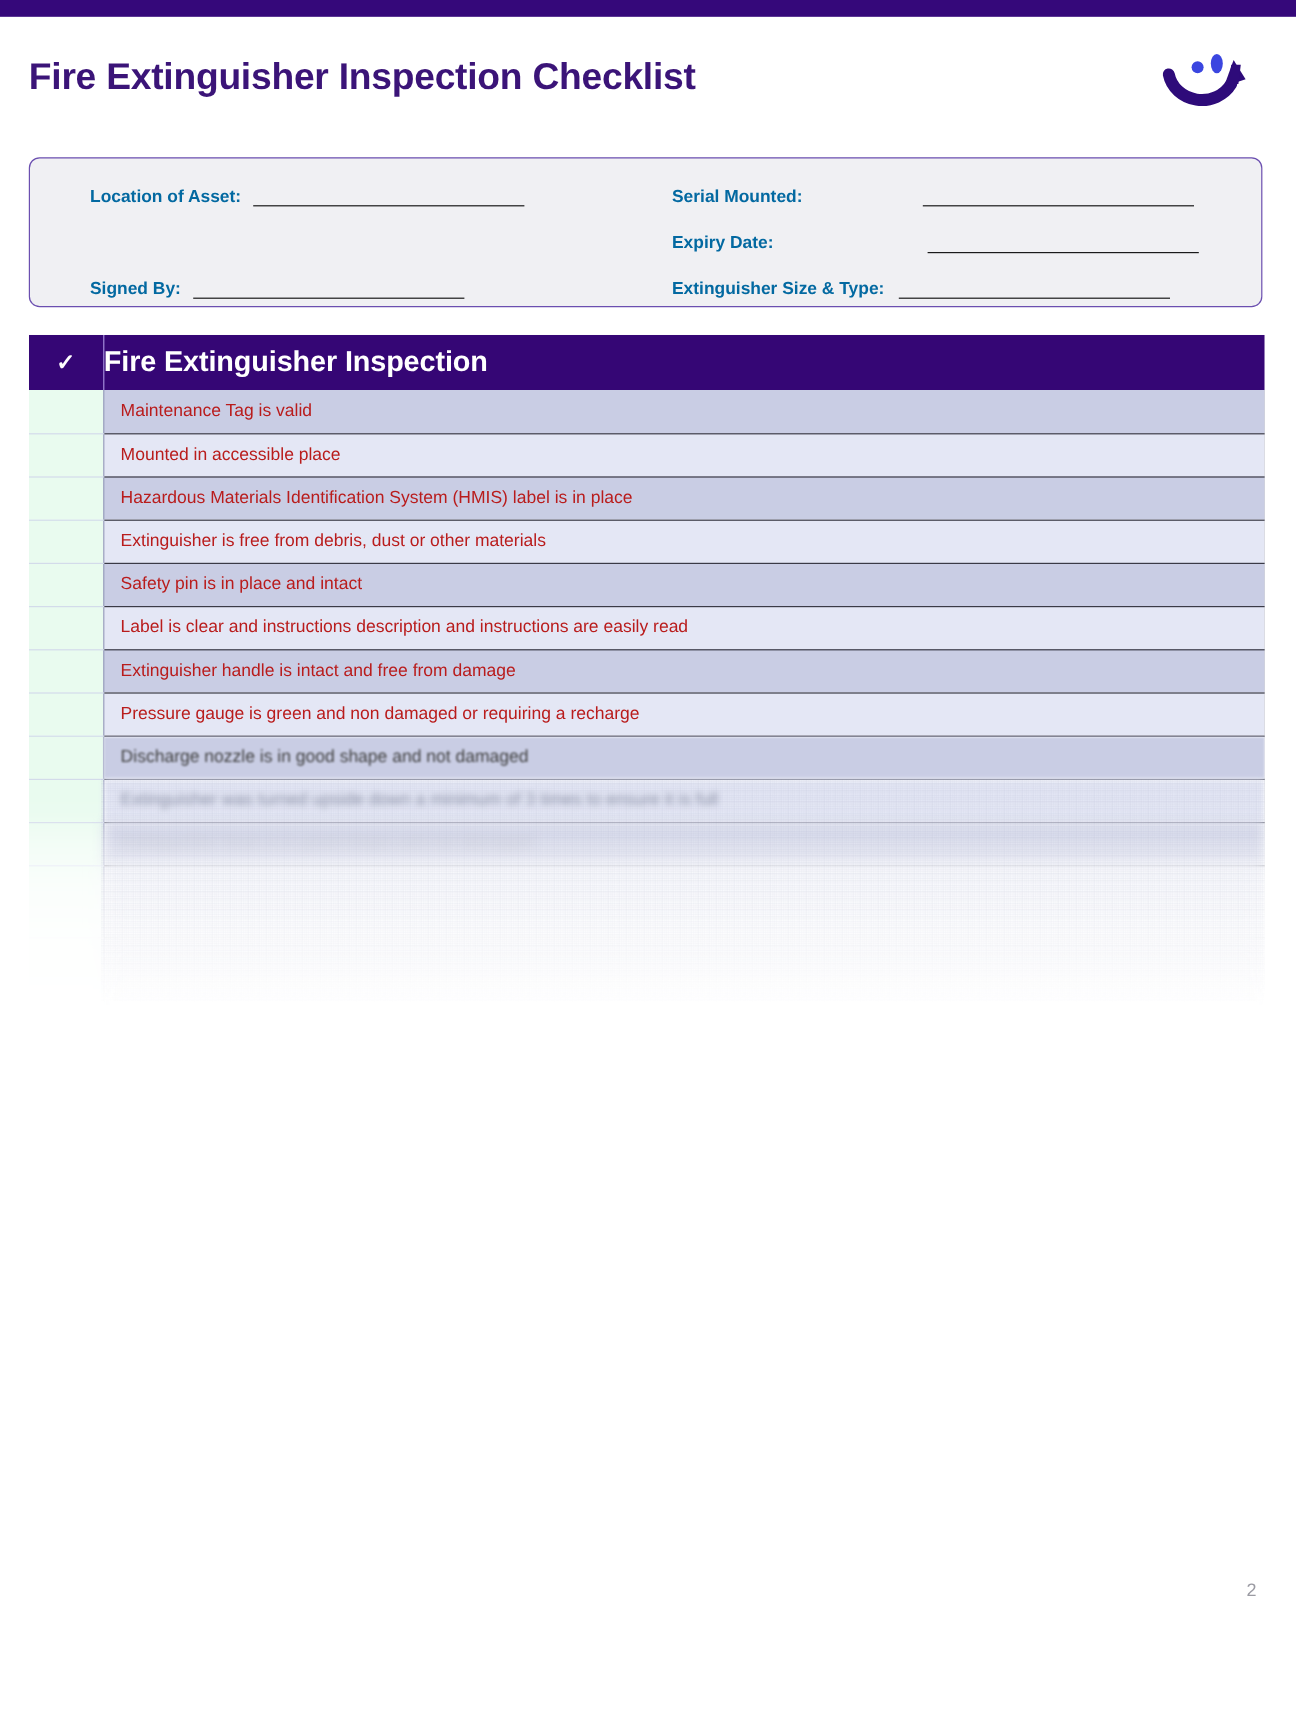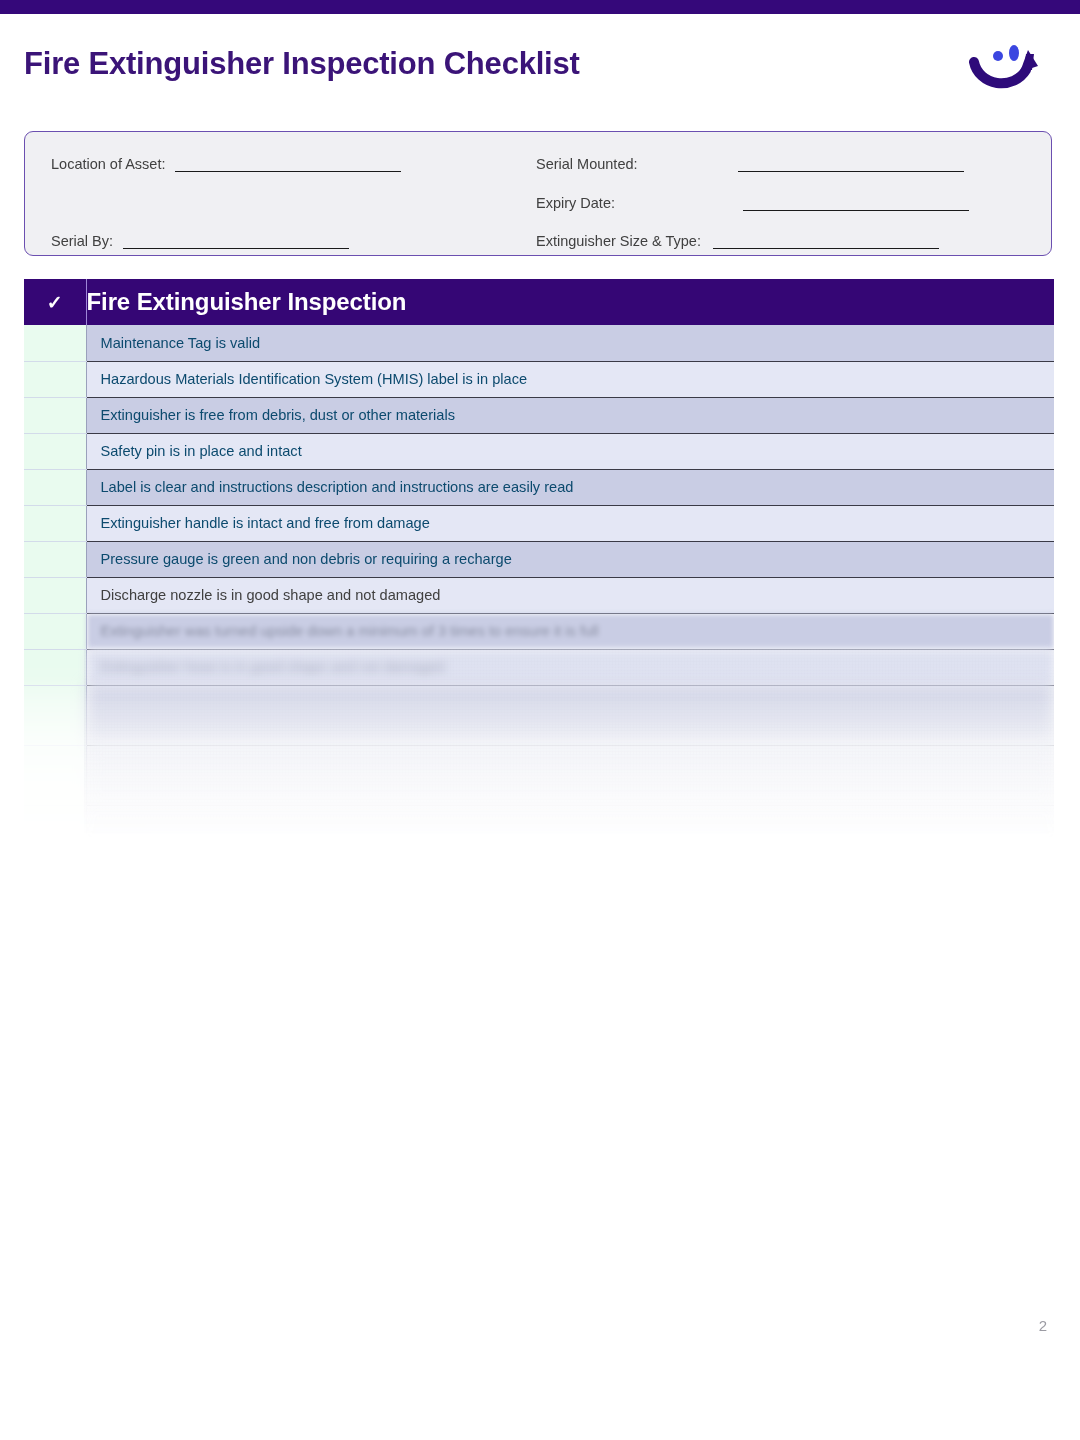--- a/index.html
+++ b/index.html
@@ -78,24 +78,25 @@
     height: 100%;
   }
   .field {
     position: absolute;
     height: 24px;
     display: flex;
     align-items: flex-end;
   }
   .field-label {
     font-size: 14.5px;
-    font-weight: normal;
-    color: #404040;
+    font-weight: bold;
+    color: #0369a1;
     white-space: nowrap;
     line-height: 16px;
+    margin-left: 24px;
   }
   .field-line {
     margin-left: 10px;
     border-bottom: 1.6px solid #1a1a1a;
     height: 15px;
   }
 
   .fA { left: 26px; }
   .fB { left: 511px; }
 
@@ -170,21 +171,21 @@
   }
 
   tbody tr { height: 36px; }
   tbody td.cell-check {
     background: #e9fbef;
     border-bottom: 1px solid #d3dbea;
     border-right: 1px solid #9aa0bb;
   }
   tbody td.cell-item {
     font-size: 14.6px;
-    color: #0c4a6e;
+    color: #b91c1c;
     padding-left: 14px;
     border-bottom: 1.4px solid #3a3a46;
     border-right: 1.4px solid #3a3a46;
     border-left: 1.4px solid #3a3a46;
     white-space: nowrap;
     vertical-align: middle;
   }
   tbody tr:nth-child(odd)  td.cell-item { background: #c9cde4; }
   tbody tr:nth-child(even) td.cell-item { background: #e4e7f5; }
 
@@ -246,21 +247,21 @@
   <div class="info-box">
     <div class="info-grid">
 
       <div class="field fA r1">
         <span class="field-label">Location of Asset:</span>
         <span class="field-line line-a"></span>
       </div>
 
 
       <div class="field fA r3">
-        <span class="field-label">Serial By:</span>
+        <span class="field-label">Signed By:</span>
         <span class="field-line line-a"></span>
       </div>
 
       <div class="field fB r1">
         <span class="field-label">Serial Mounted:</span>
         <span class="field-line line-b" style="margin-left:100px;"></span>
       </div>
 
       <div class="field fB r2">
         <span class="field-label">Expiry Date:</span>
@@ -289,41 +290,45 @@
           </tr>
         </thead>
         <tbody>
 
           <tr>
             <td class="cell-check"></td>
             <td class="cell-item">Maintenance Tag is valid</td>
           </tr>
           <tr>
             <td class="cell-check"></td>
+            <td class="cell-item">Mounted in accessible place</td>
+          </tr>
+          <tr>
+            <td class="cell-check"></td>
             <td class="cell-item">Hazardous Materials Identification System (HMIS) label is in place</td>
           </tr>
           <tr>
             <td class="cell-check"></td>
             <td class="cell-item">Extinguisher is free from debris, dust or other materials</td>
           </tr>
           <tr>
             <td class="cell-check"></td>
             <td class="cell-item">Safety pin is in place and intact</td>
           </tr>
           <tr>
             <td class="cell-check"></td>
             <td class="cell-item">Label is clear and instructions description and instructions are easily read</td>
           </tr>
           <tr>
             <td class="cell-check"></td>
             <td class="cell-item">Extinguisher handle is intact and free from damage</td>
           </tr>
           <tr>
             <td class="cell-check"></td>
-            <td class="cell-item">Pressure gauge is green and non debris or requiring a recharge</td>
+            <td class="cell-item">Pressure gauge is green and non damaged or requiring a recharge</td>
           </tr>
           <tr class="blur-1">
             <td class="cell-check"></td>
             <td class="cell-item">Discharge nozzle is in good shape and not damaged</td>
           </tr>
           <tr class="blur-2">
             <td class="cell-check"></td>
             <td class="cell-item">Extinguisher was turned upside down a minimum of 3 times to ensure it is full</td>
           </tr>
           <tr class="blur-3">

